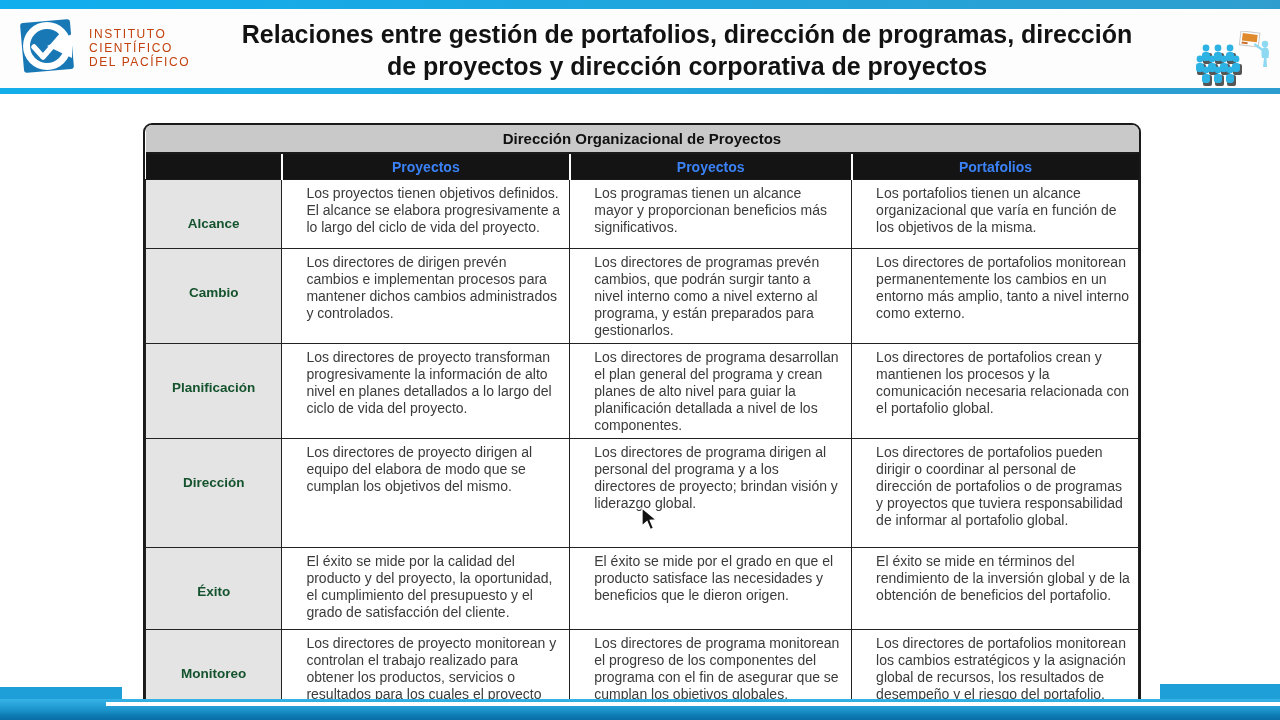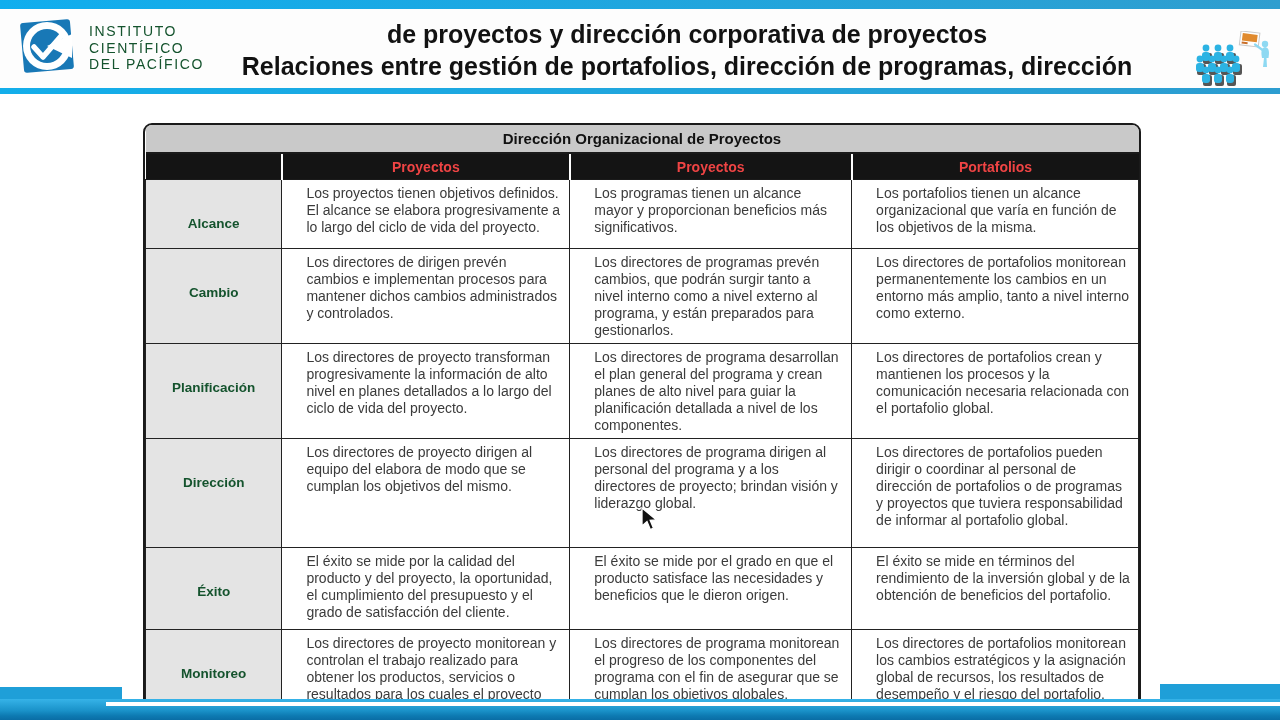--- a/index.html
+++ b/index.html
@@ -7,42 +7,42 @@
     width:1280px;height:720px;position:relative;overflow:hidden;
     background:#ffffff;font-family:"Liberation Sans",sans-serif;
   }
   
   .top-bar{
     position:absolute;left:0;top:0;width:1280px;height:9px;
     background:linear-gradient(to right,#10aeee,#2f9ecf);
   }
   .header{position:absolute;left:0;top:9px;width:1280px;height:79px;background:#fdfdfd;}
   .logo{position:absolute;left:14px;top:4px;display:flex;align-items:center;gap:9px;}
-  .logo-text{color:#14532d;font-size:14px;letter-spacing:1.6px;line-height:1.18;}
+  .logo-text{color:#c2410c;font-size:12px;letter-spacing:1.6px;line-height:1.18;}
   .slide-title{
     position:absolute;left:212px;top:9px;width:950px;text-align:center;
     font-weight:bold;color:#121212;font-size:25px;line-height:32px;
   }
   .audience{position:absolute;right:8px;top:22px;}
   .divider{
     position:absolute;left:0;top:88px;width:1280px;height:6px;
     background:linear-gradient(to right,#13aeea,#2d9dd0);
   }
   
   .table-wrap{
     position:absolute;left:143px;top:111px;width:994px;
     border:2px solid #1a1a1a;border-radius:9px;overflow:hidden;background:#fff;margin-top:12px;
   }
   table{width:100%;border-collapse:collapse;table-layout:fixed;}
   .t-title{
     background:#c9c9c9;text-align:center;font-weight:bold;font-size:15px;
     color:#111;height:25px;border-bottom:2px solid #1a1a1a;
   }
   .t-head th{
-    background:#141414;color:#ef4444;font-weight:bold;font-size:14px;
+    background:#141414;color:#3b82f6;font-weight:bold;font-size:14px;
     text-align:center;height:23px;border-left:2px solid #fff;
     border-bottom:1px solid #1a1a1a;
   }
   .t-head th:first-child{border-left:none;}
   .row-label{
     background:#e4e4e4;text-align:center;vertical-align:top;padding-top:36px;
     font-weight:bold;color:#14532d;font-size:13.5px;
     border:1px solid #222;
   }
   .cell{
@@ -81,22 +81,22 @@
       </svg>
     </span>
     <span class="logo-text">
       <div>INSTITUTO</div>
       <div>CIENTÍFICO</div>
       <div>DEL PACÍFICO</div>
     </span>
   </div>
 
   <div class="slide-title">
+    <div>Relaciones entre gestión de portafolios, dirección de programas, dirección</div>
     <div>de proyectos y dirección corporativa de proyectos</div>
-    <div>Relaciones entre gestión de portafolios, dirección de programas, dirección</div>
   </div>
 
   <div class="audience">
     <svg width="82" height="58" viewBox="0 0 82 58">
 
       <g transform="rotate(7 60 9)">
         <rect x="50" y="1" width="19" height="14" fill="#ffffff" stroke="#c9c9c9"></rect>
         <rect x="52" y="3" width="15" height="7.5" fill="#e08a2e"></rect>
         <rect x="52" y="11.5" width="6" height="2" fill="#c96f2a"></rect>
       </g>

